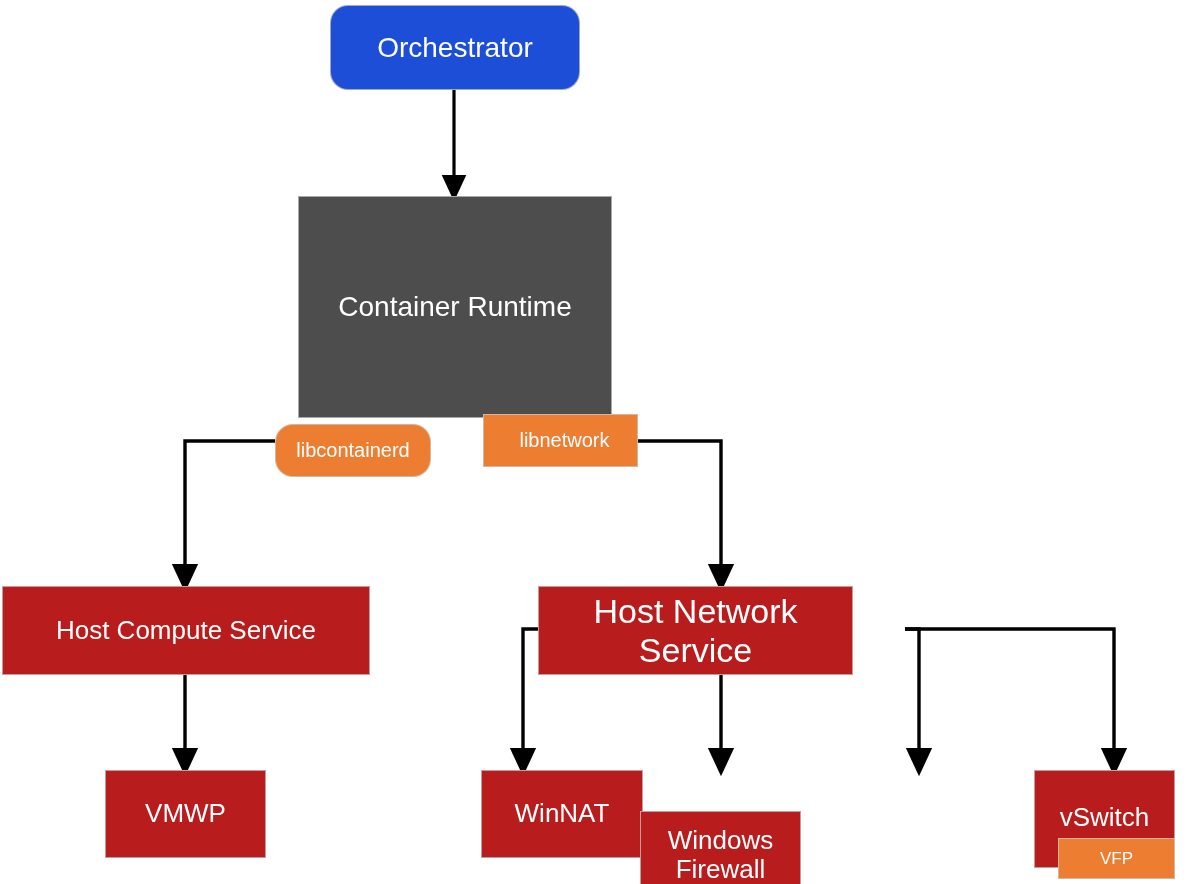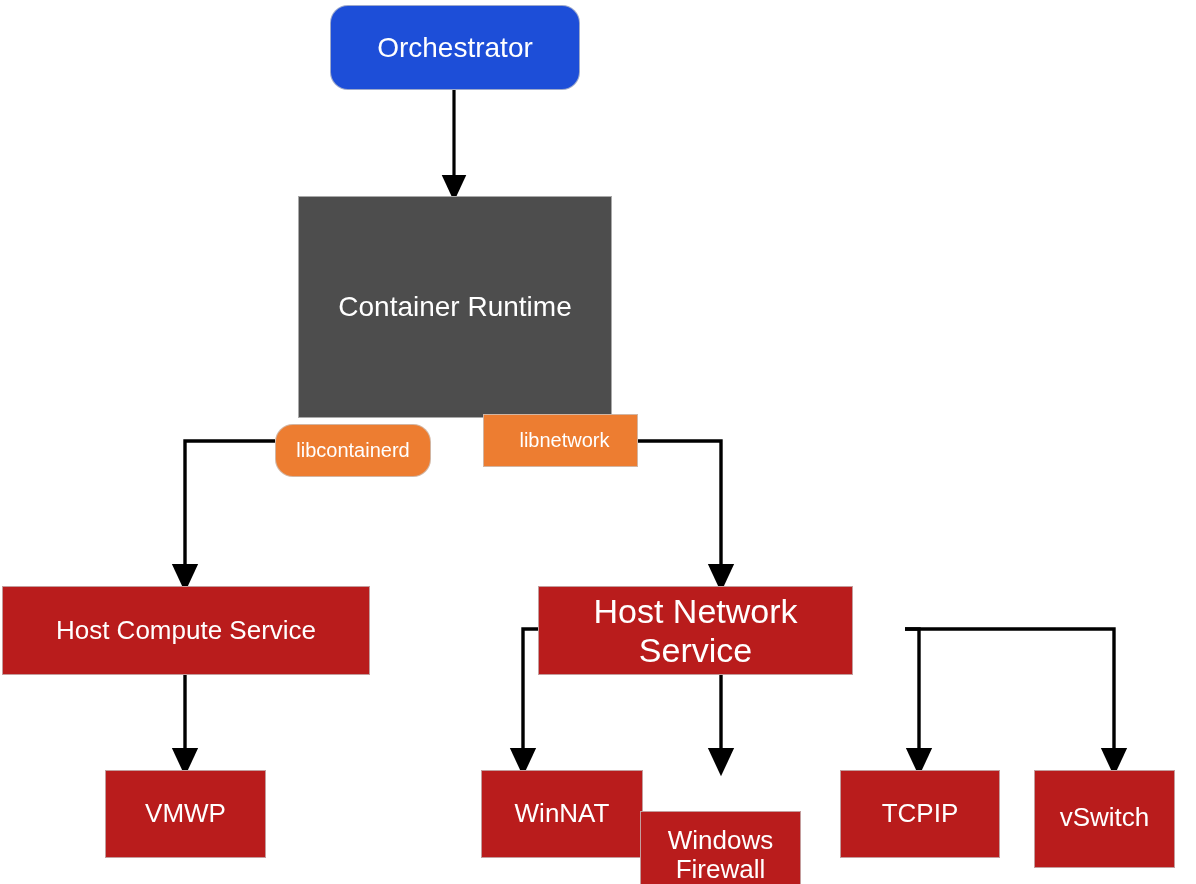--- a/index.html
+++ b/index.html
@@ -138,18 +138,18 @@
 
   <div class="node node-blue n-hns">Host Network Service</div>
 
   <div class="node node-blue n-vmwp">VMWP</div>
 
   <div class="node node-blue n-winnat">WinNAT</div>
 
   <div class="node node-blue n-firewall">Windows
 Firewall</div>
 
-  <div class="node node-blue n-tcpip">TCPIP</div>
 
   <div class="node node-blue n-vswitch">vSwitch</div>
 
+  <div class="node node-orange n-vfp">VFP</div>
 
 </div>
 
 </body></html>

